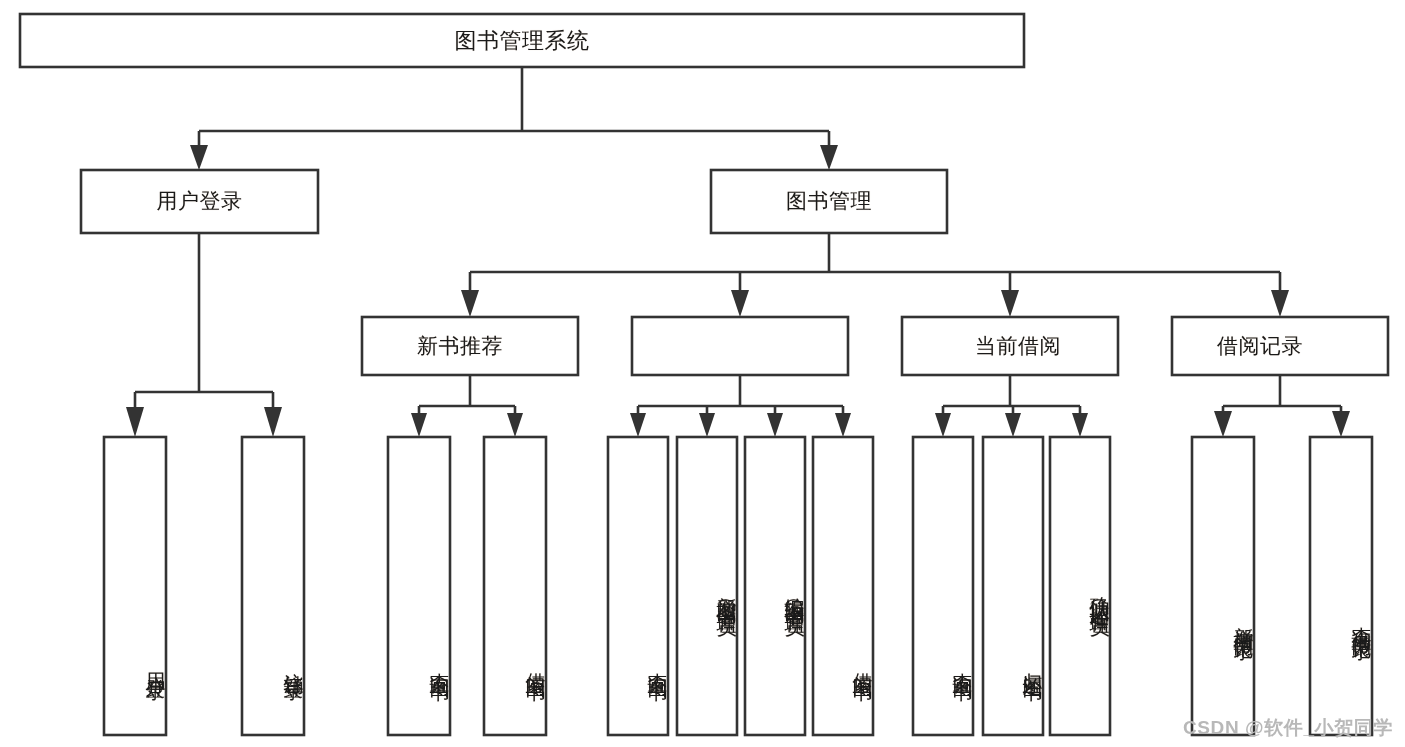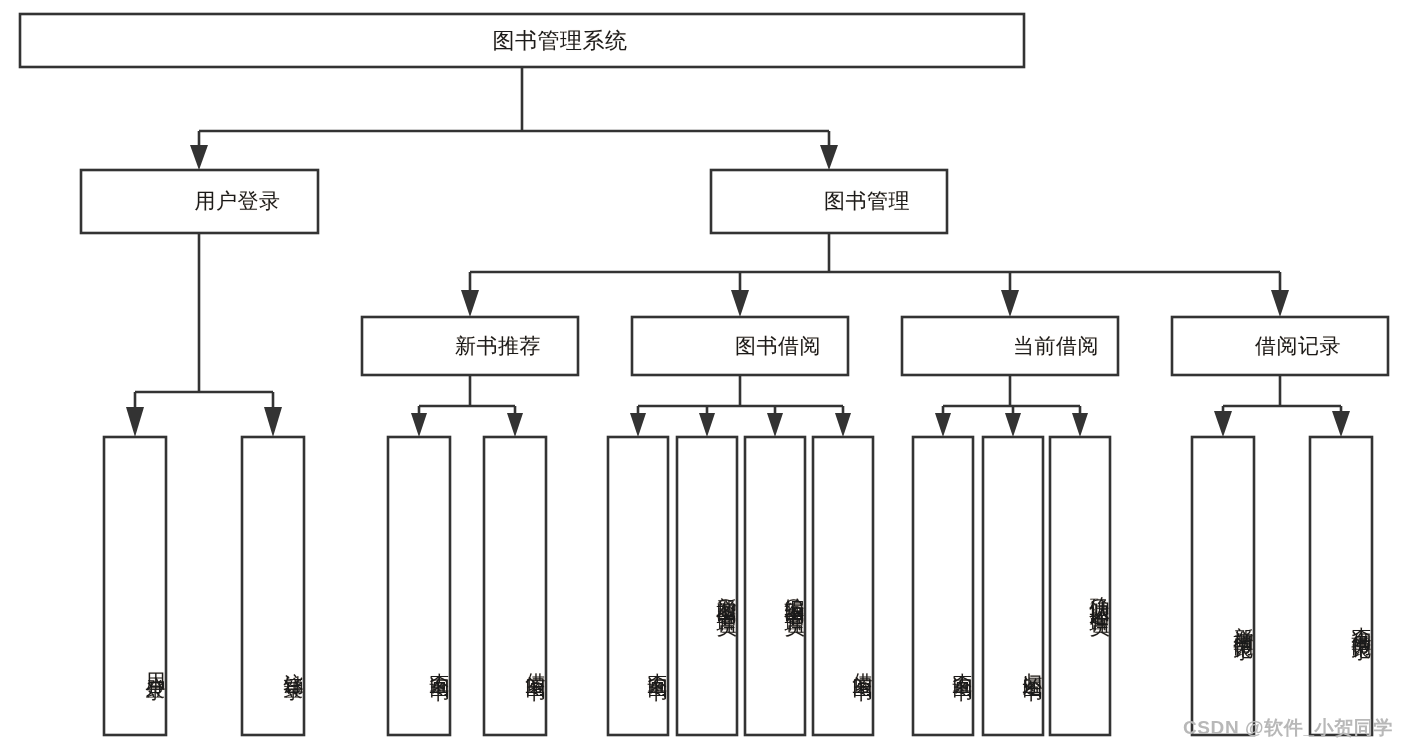--- a/index.html
+++ b/index.html
@@ -50,21 +50,20 @@
     display: flex;
     align-items: center;
     justify-content: center;
     color: #1a1a1a;
     font-size: 21px;
     line-height: 1.25;
     letter-spacing: 0.5px;
     white-space: nowrap;
     pointer-events: none;
     text-shadow: 0 0 1px rgba(180,120,60,0.25);
-    padding-left: 38px;
   }
   .node-label.root-label {
     font-size: 22px;
   }
   
   .node-label-vert {
     position: absolute;
     display: flex;
     align-items: flex-start;
     justify-content: center;
@@ -185,21 +184,20 @@
     <polygon class="arrow-head" points="1223,437 1214,411 1232,411"></polygon>
     <polygon class="arrow-head" points="1341,437 1332,411 1350,411"></polygon>
   </svg>
 
   <div class="node-label root-label" style="left:20px; top:14px; width:1004px; height:53px;">图书管理系统</div>
 
   <div class="node-label" style="left:81px; top:170px; width:237px; height:63px;">用户登录</div>
   <div class="node-label" style="left:711px; top:170px; width:236px; height:63px;">图书管理</div>
 
   <div class="node-label" style="left:362px; top:317px; width:196px; height:58px;">新书推荐</div>
-  <div class="node-label" style="left:632px; top:317px; width:216px; height:58px;">图书借阅</div>
   <div class="node-label" style="left:902px; top:317px; width:200px; height:58px;margin-left:16px;">当前借阅</div>
   <div class="node-label" style="left:1172px; top:317px; width:176px; height:58px;">借阅记录</div>
 
   <div class="node-label-vert" style="left:104px; top:437px; width:62px; height:298px; padding-top:77px;">用户登录</div>
   <div class="node-label-vert" style="left:242px; top:437px; width:62px; height:298px; padding-top:77px;">注销登录</div>
 
   <div class="node-label-vert" style="left:388px; top:437px; width:62px; height:298px; padding-top:77px;">查询图书</div>
   <div class="node-label-vert" style="left:484px; top:437px; width:62px; height:298px; padding-top:77px;">借阅图书</div>
 
   <div class="node-label-vert" style="left:608px; top:437px; width:60px; height:298px; padding-top:77px;">查询图书</div>

